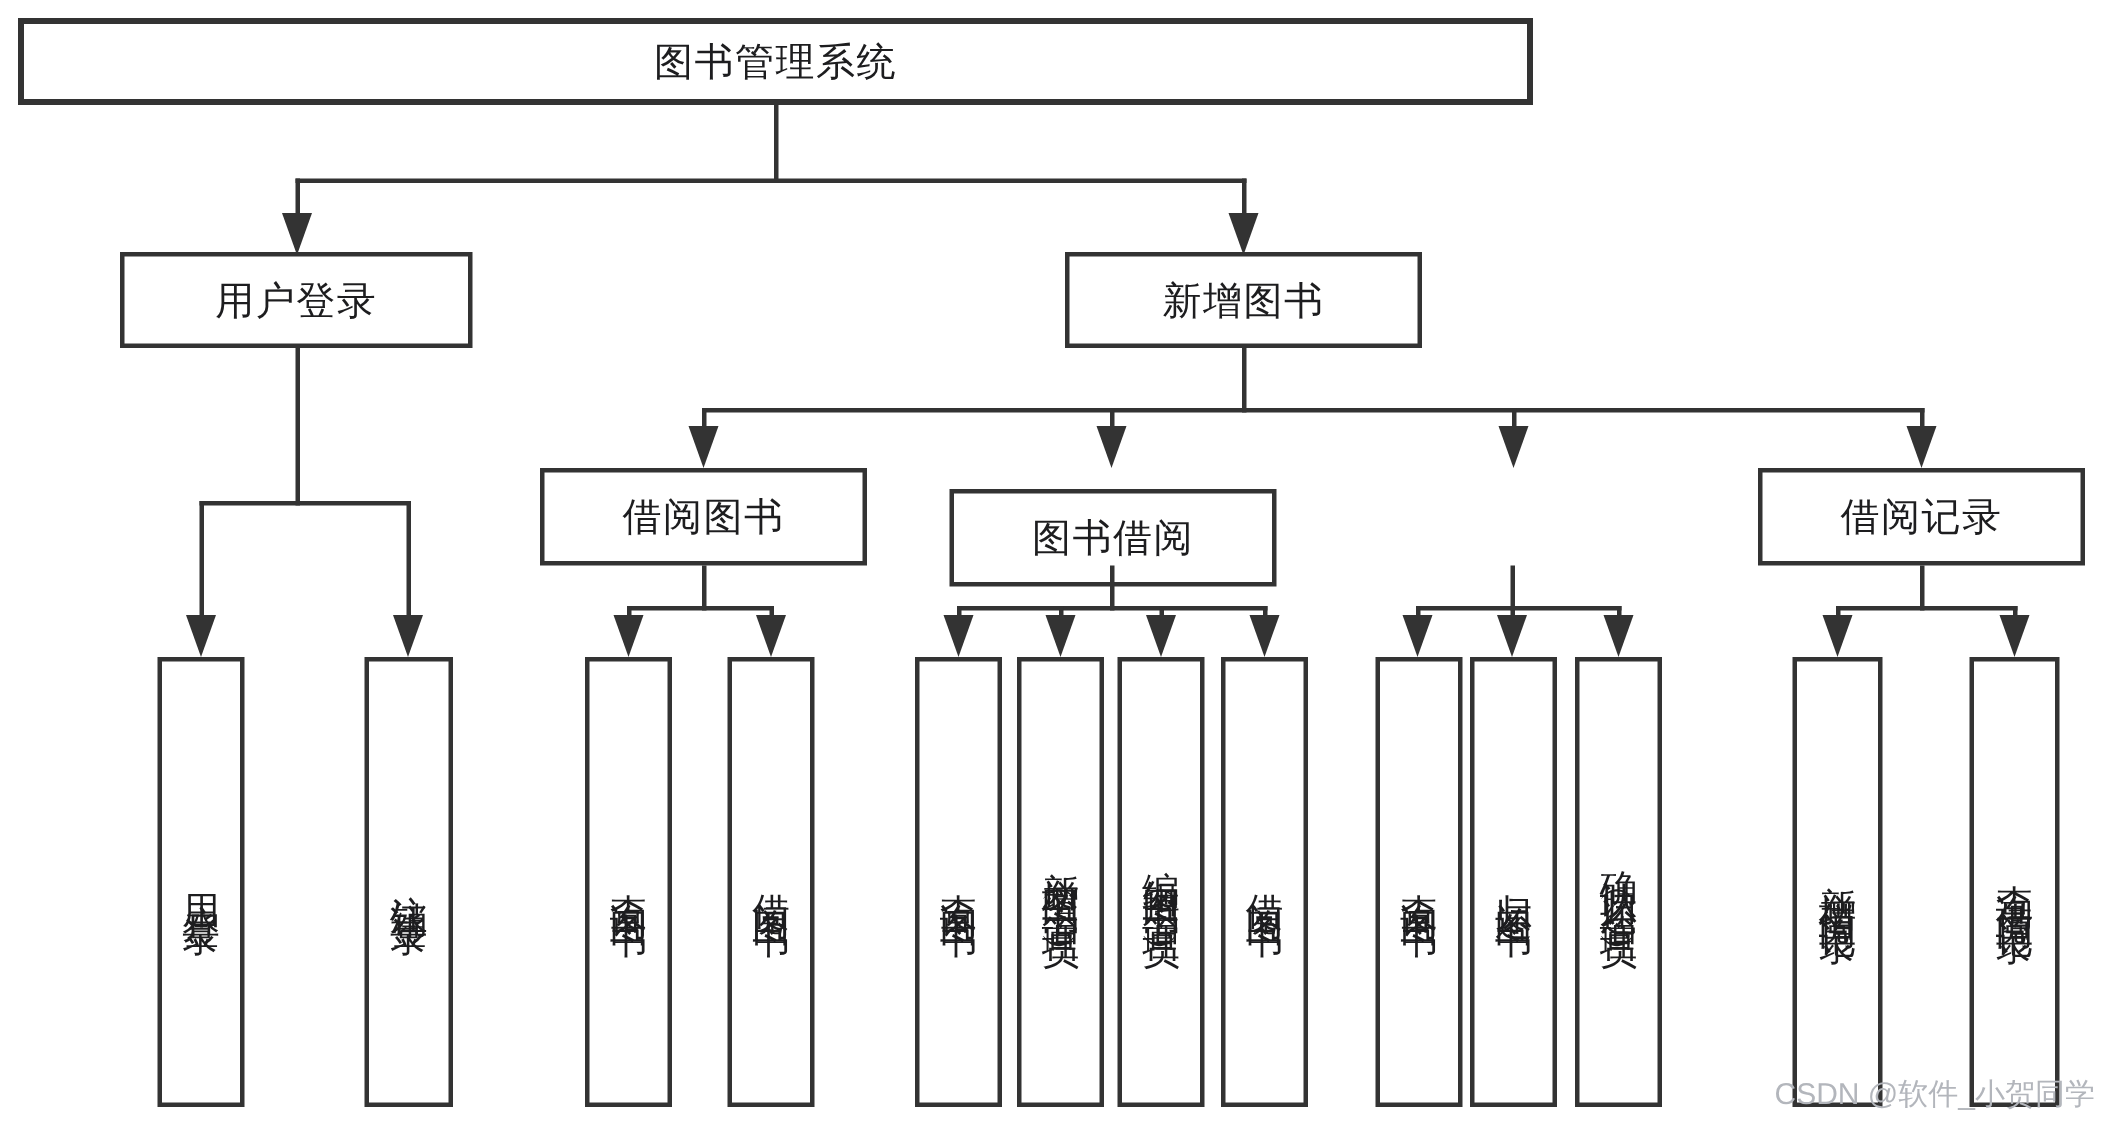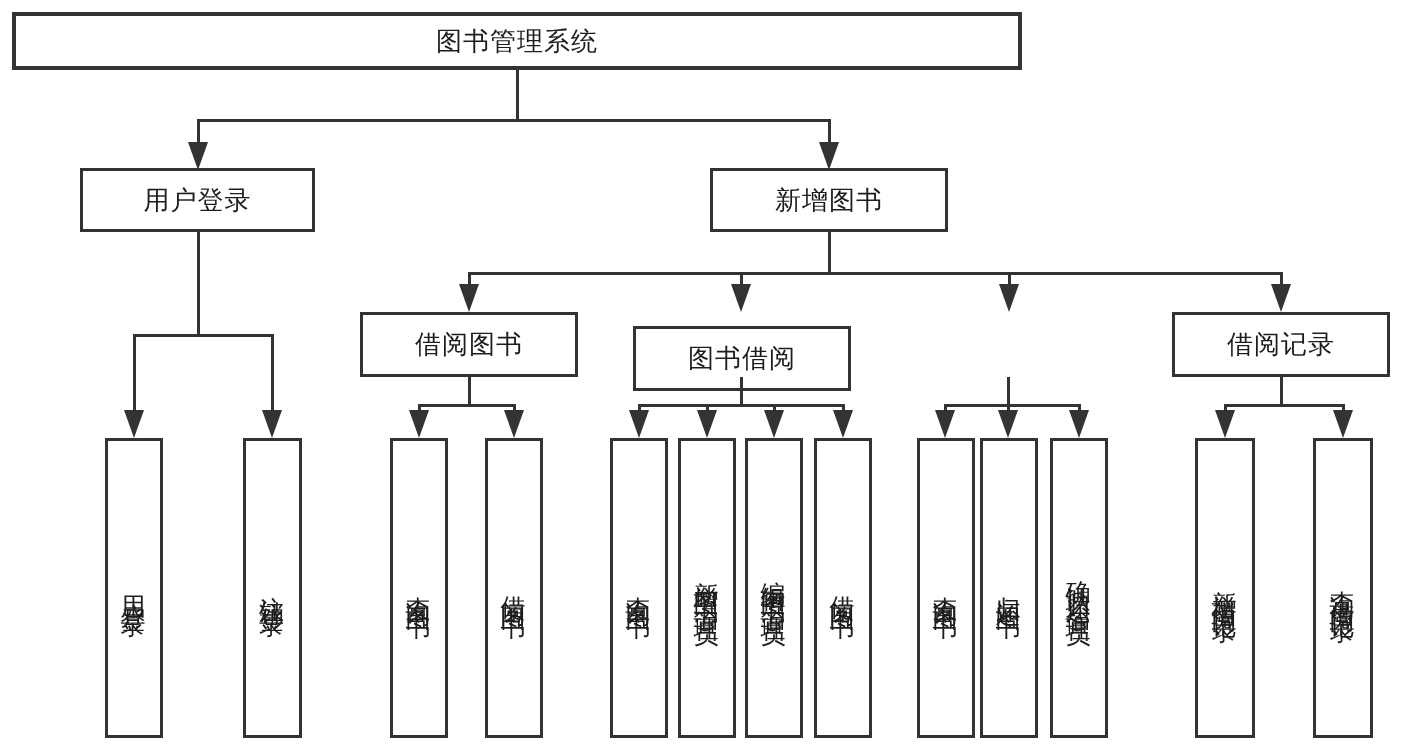--- a/index.html
+++ b/index.html
@@ -167,14 +167,15 @@
   <div class="vline" style="left:1078px;top:404px;height:12px"></div>
   <div class="arrowhead" style="left:1069px;top:410px"></div>
 
   <div class="vline" style="left:1280px;top:377px;height:30px"></div>
   <div class="hline" style="left:1224px;top:404px;width:121px"></div>
   <div class="vline" style="left:1224px;top:404px;height:12px"></div>
   <div class="arrowhead" style="left:1215px;top:410px"></div>
   <div class="vline" style="left:1342px;top:404px;height:12px"></div>
   <div class="arrowhead" style="left:1333px;top:410px"></div>
 
+  <div class="watermark">CSDN @软件_小贺同学</div>
 
 </div>
 
 </body></html>

